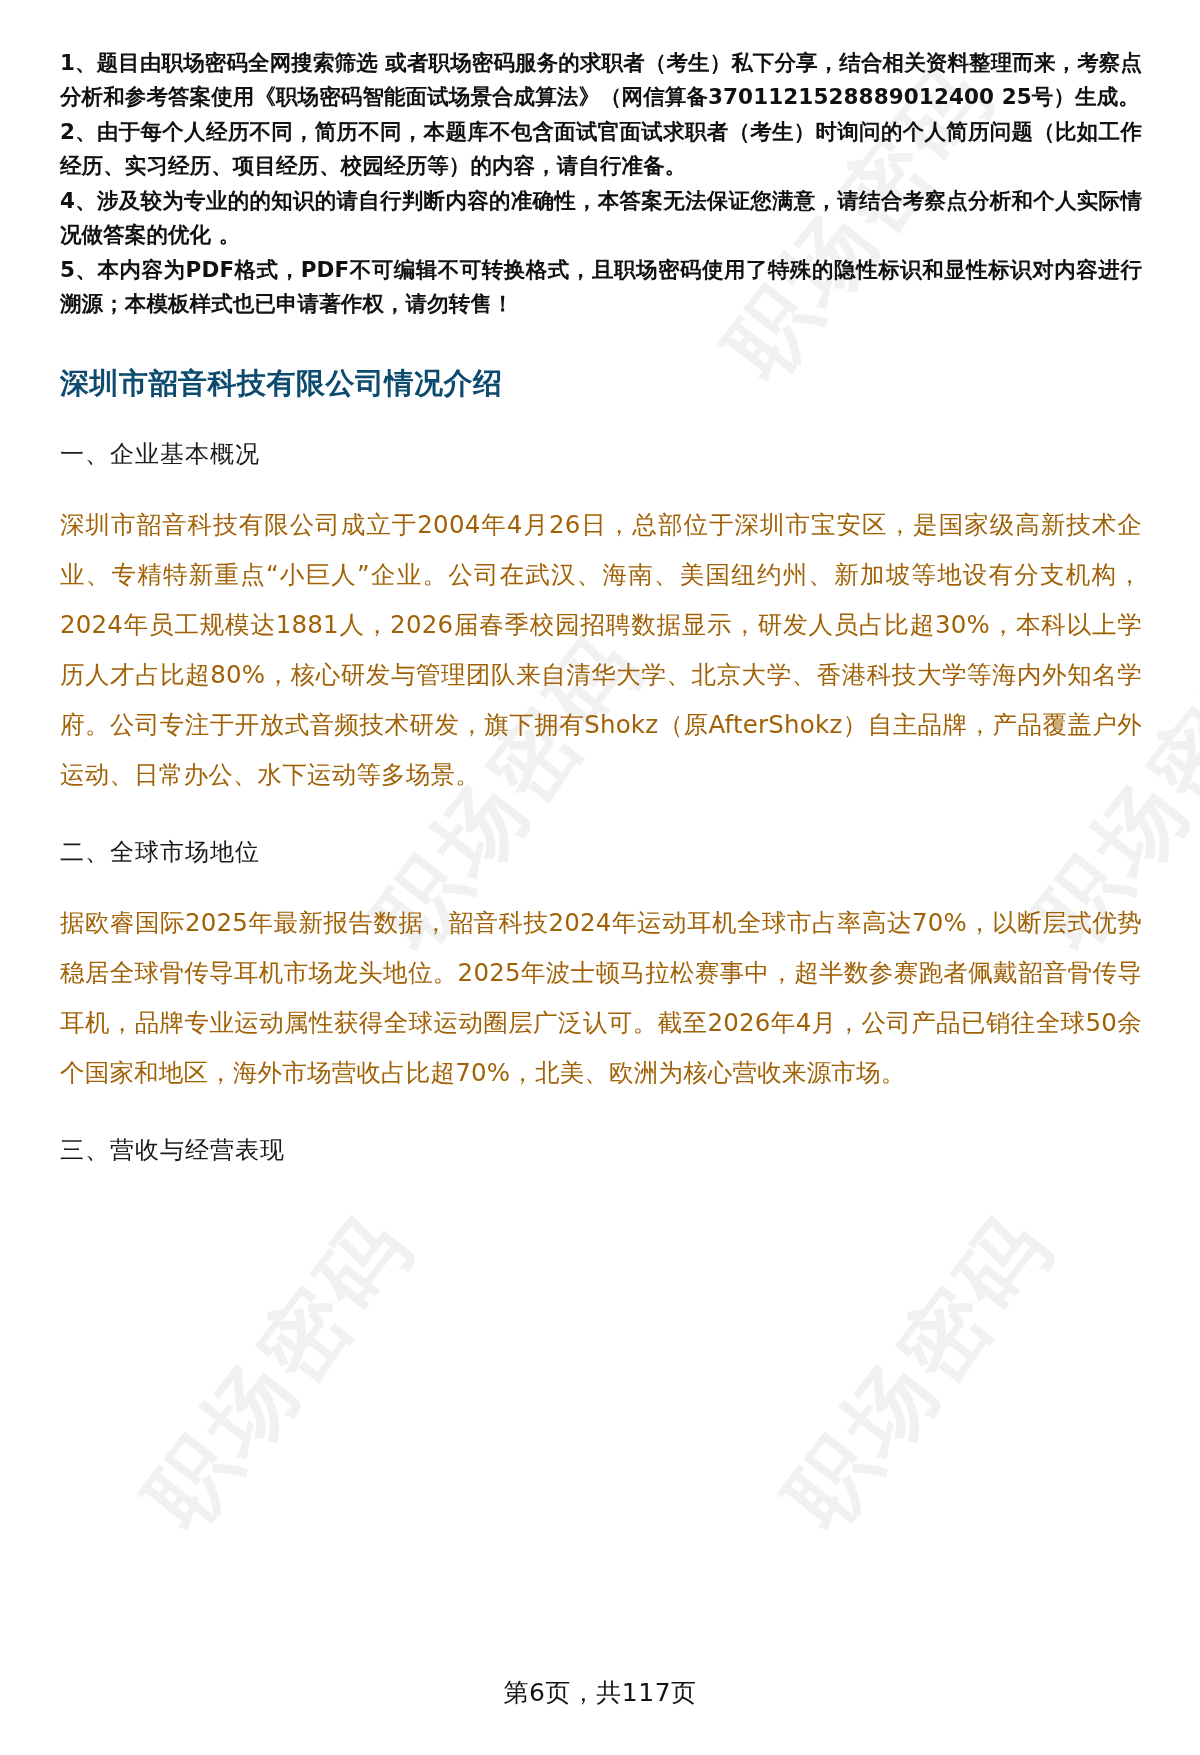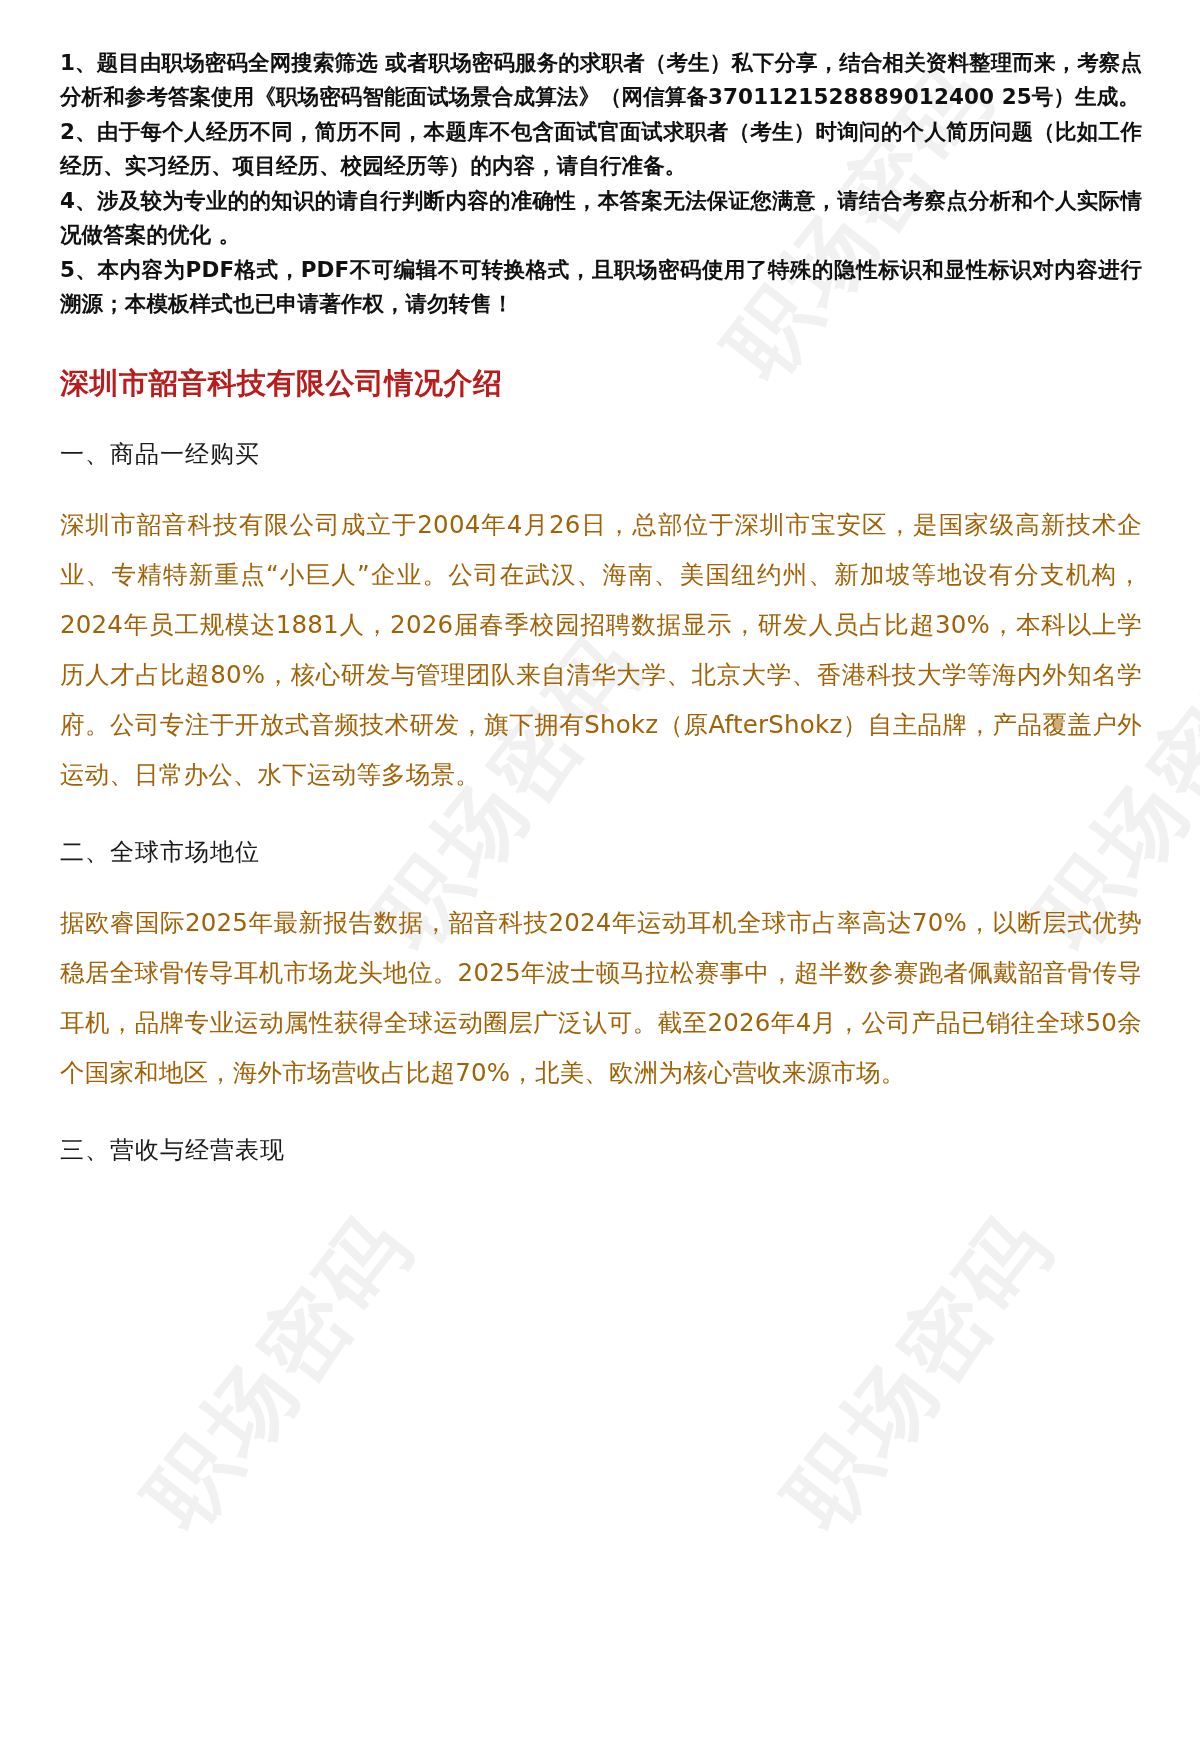--- a/index.html
+++ b/index.html
@@ -64,21 +64,21 @@
     text-align: justify;
     text-justify: inter-ideograph;
     font-weight: bold;
   }
 
   
   .doc-title {
     margin: 44px 0 0 0;
     font-size: 29px;
     font-weight: 700;
-    color: #b91c1c;
+    color: #0c4a6e;
     letter-spacing: 0.5px;
     line-height: 1.3;
   }
 
   
   .sec-heading {
     margin: 36px 0 0 0;
     font-size: 24px;
     font-weight: 400;
     color: #1a1a1a;
@@ -126,24 +126,25 @@
 
     <div class="notice">
       <p class="n-item">1、题目由职场密码全网搜索筛选 或者职场密码服务的求职者（考生）私下分享，结合相关资料整理而来，考察点分析和参考答案使用《职场密码智能面试场景合成算法》（网信算备3701121528889012400 25号）生成。</p>
       <p class="n-item">2、由于每个人经历不同，简历不同，本题库不包含面试官面试求职者（考生）时询问的个人简历问题（比如工作经历、实习经历、项目经历、校园经历等）的内容，请自行准备。</p>
       <p class="n-item">4、涉及较为专业的的知识的请自行判断内容的准确性，本答案无法保证您满意，请结合考察点分析和个人实际情况做答案的优化 。</p>
       <p class="n-item">5、本内容为PDF格式，PDF不可编辑不可转换格式，且职场密码使用了特殊的隐性标识和显性标识对内容进行溯源；本模板样式也已申请著作权，请勿转售！</p>
     </div>
 
     <h1 class="doc-title">深圳市韶音科技有限公司情况介绍</h1>
 
-    <h2 class="sec-heading">一、商品一经购买</h2>
+    <h2 class="sec-heading">一、企业基本概况</h2>
     <p class="body-para">深圳市韶音科技有限公司成立于2004年4月26日，总部位于深圳市宝安区，是国家级高新技术企业、专精特新重点“小巨人”企业。公司在武汉、海南、美国纽约州、新加坡等地设有分支机构，2024年员工规模达1881人，2026届春季校园招聘数据显示，研发人员占比超30%，本科以上学历人才占比超80%，核心研发与管理团队来自清华大学、北京大学、香港科技大学等海内外知名学府。公司专注于开放式音频技术研发，旗下拥有Shokz（原AfterShokz）自主品牌，产品覆盖户外运动、日常办公、水下运动等多场景。</p>
 
     <h2 class="sec-heading">二、全球市场地位</h2>
     <p class="body-para">据欧睿国际2025年最新报告数据，韶音科技2024年运动耳机全球市占率高达70%，以断层式优势稳居全球骨传导耳机市场龙头地位。2025年波士顿马拉松赛事中，超半数参赛跑者佩戴韶音骨传导耳机，品牌专业运动属性获得全球运动圈层广泛认可。截至2026年4月，公司产品已销往全球50余个国家和地区，海外市场营收占比超70%，北美、欧洲为核心营收来源市场。</p>
 
     <h2 class="sec-heading">三、营收与经营表现</h2>
 
   </div>
 
+  <div class="page-footer">第6页，共117页</div>
 
 </div>
 
 </body></html>

